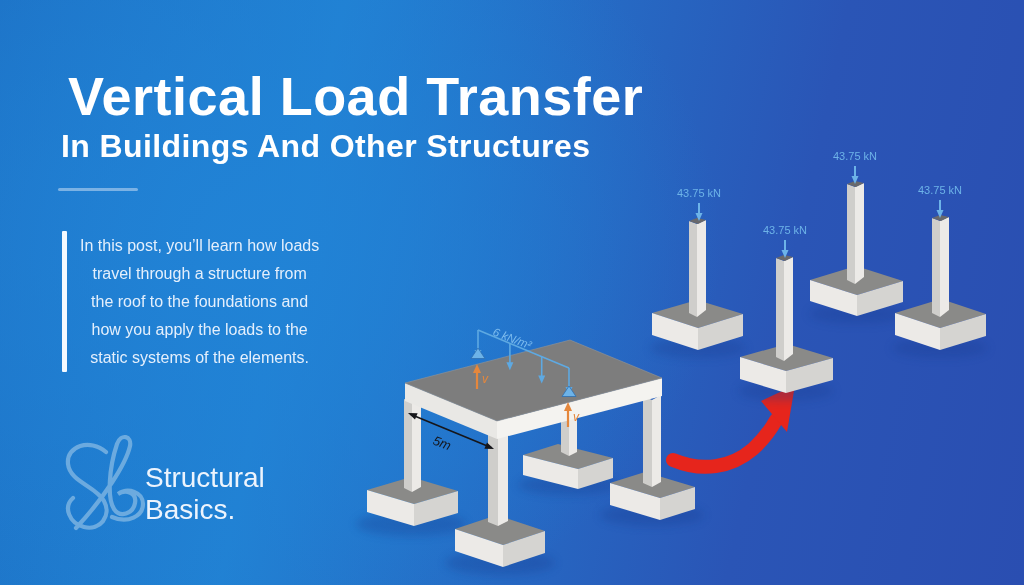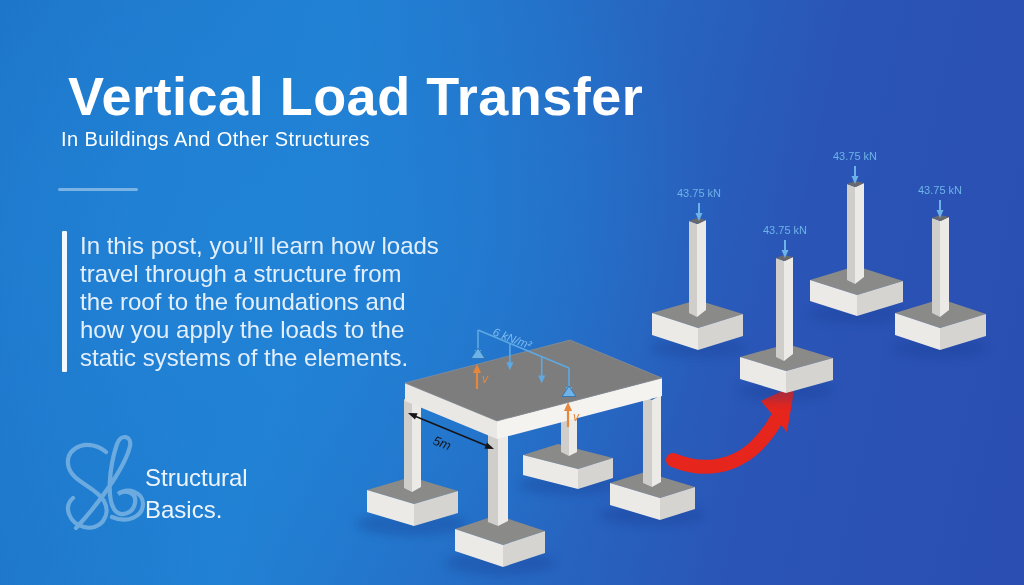--- a/index.html
+++ b/index.html
@@ -10,36 +10,37 @@
       radial-gradient(75% 110% at 24% 42%, rgba(33,131,214,.95) 0%, rgba(33,131,214,0) 62%),
       linear-gradient(102deg,#1d72c6 0%,#2181d3 30%,#2a55b6 74%,#2a4eb1 100%);
   }
   .abs{position:absolute;}
   .title{
     left:60px;top:58px;width:780px;
     color:#ffffff;font-size:54px;font-weight:700;letter-spacing:.5px;line-height:1.12;
   }
   .subtitle{
     left:61px;top:128px;width:700px;
-    color:#ffffff;font-size:20px;font-weight:400;letter-spacing:.4px;
+    color:#ffffff;font-size:32px;font-weight:700;letter-spacing:.4px;
   }
   .divider{
     left:58px;top:188px;width:80px;height:3px;border-radius:2px;
     background:#8cbbe8;opacity:.85;
   }
   .intro{
     left:62px;top:231px;display:flex;align-items:stretch;
   }
   .intro-bar{width:5px;background:#f4f9ff;border-radius:1px;margin-right:13px;}
   .intro-text{
-    color:#e4effc;font-size:24px;line-height:28px;white-space:pre-line;letter-spacing:0;
+    color:#e4effc;font-size:16px;line-height:28px;white-space:pre-line;letter-spacing:0;
     padding-top:1px;
+    text-align:center;
   }
   .brand-name{
-    left:145px;top:462px;color:#edf4fd;font-size:24px;line-height:32px;white-space:pre-line;
+    left:145px;top:462px;color:#edf4fd;font-size:28px;line-height:32px;white-space:pre-line;
   }
   svg text{font-family:"Liberation Sans",sans-serif;}
   .kn-label{fill:#6db3e8;font-size:11px;}
   .load-label{fill:#7cbbee;font-size:11.5px;font-style:italic;}
   .dim-label{fill:#16161a;font-size:13px;font-style:italic;}
   .v-label{fill:#e5873c;font-size:12px;font-style:italic;}
 </style>
 </head>
 <body>
 

